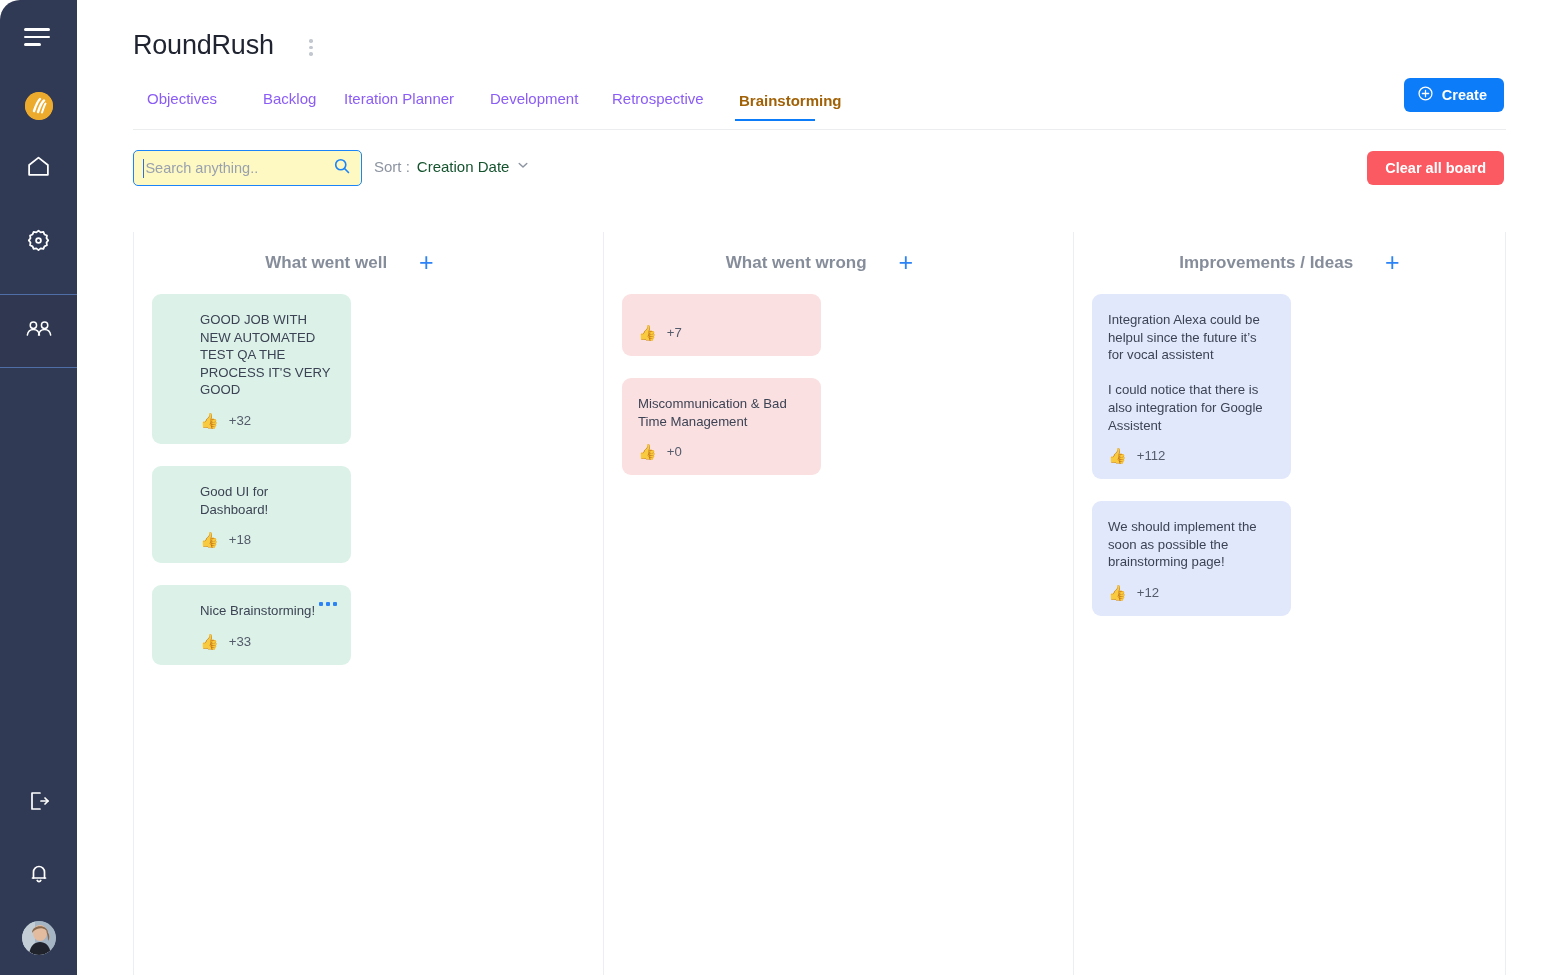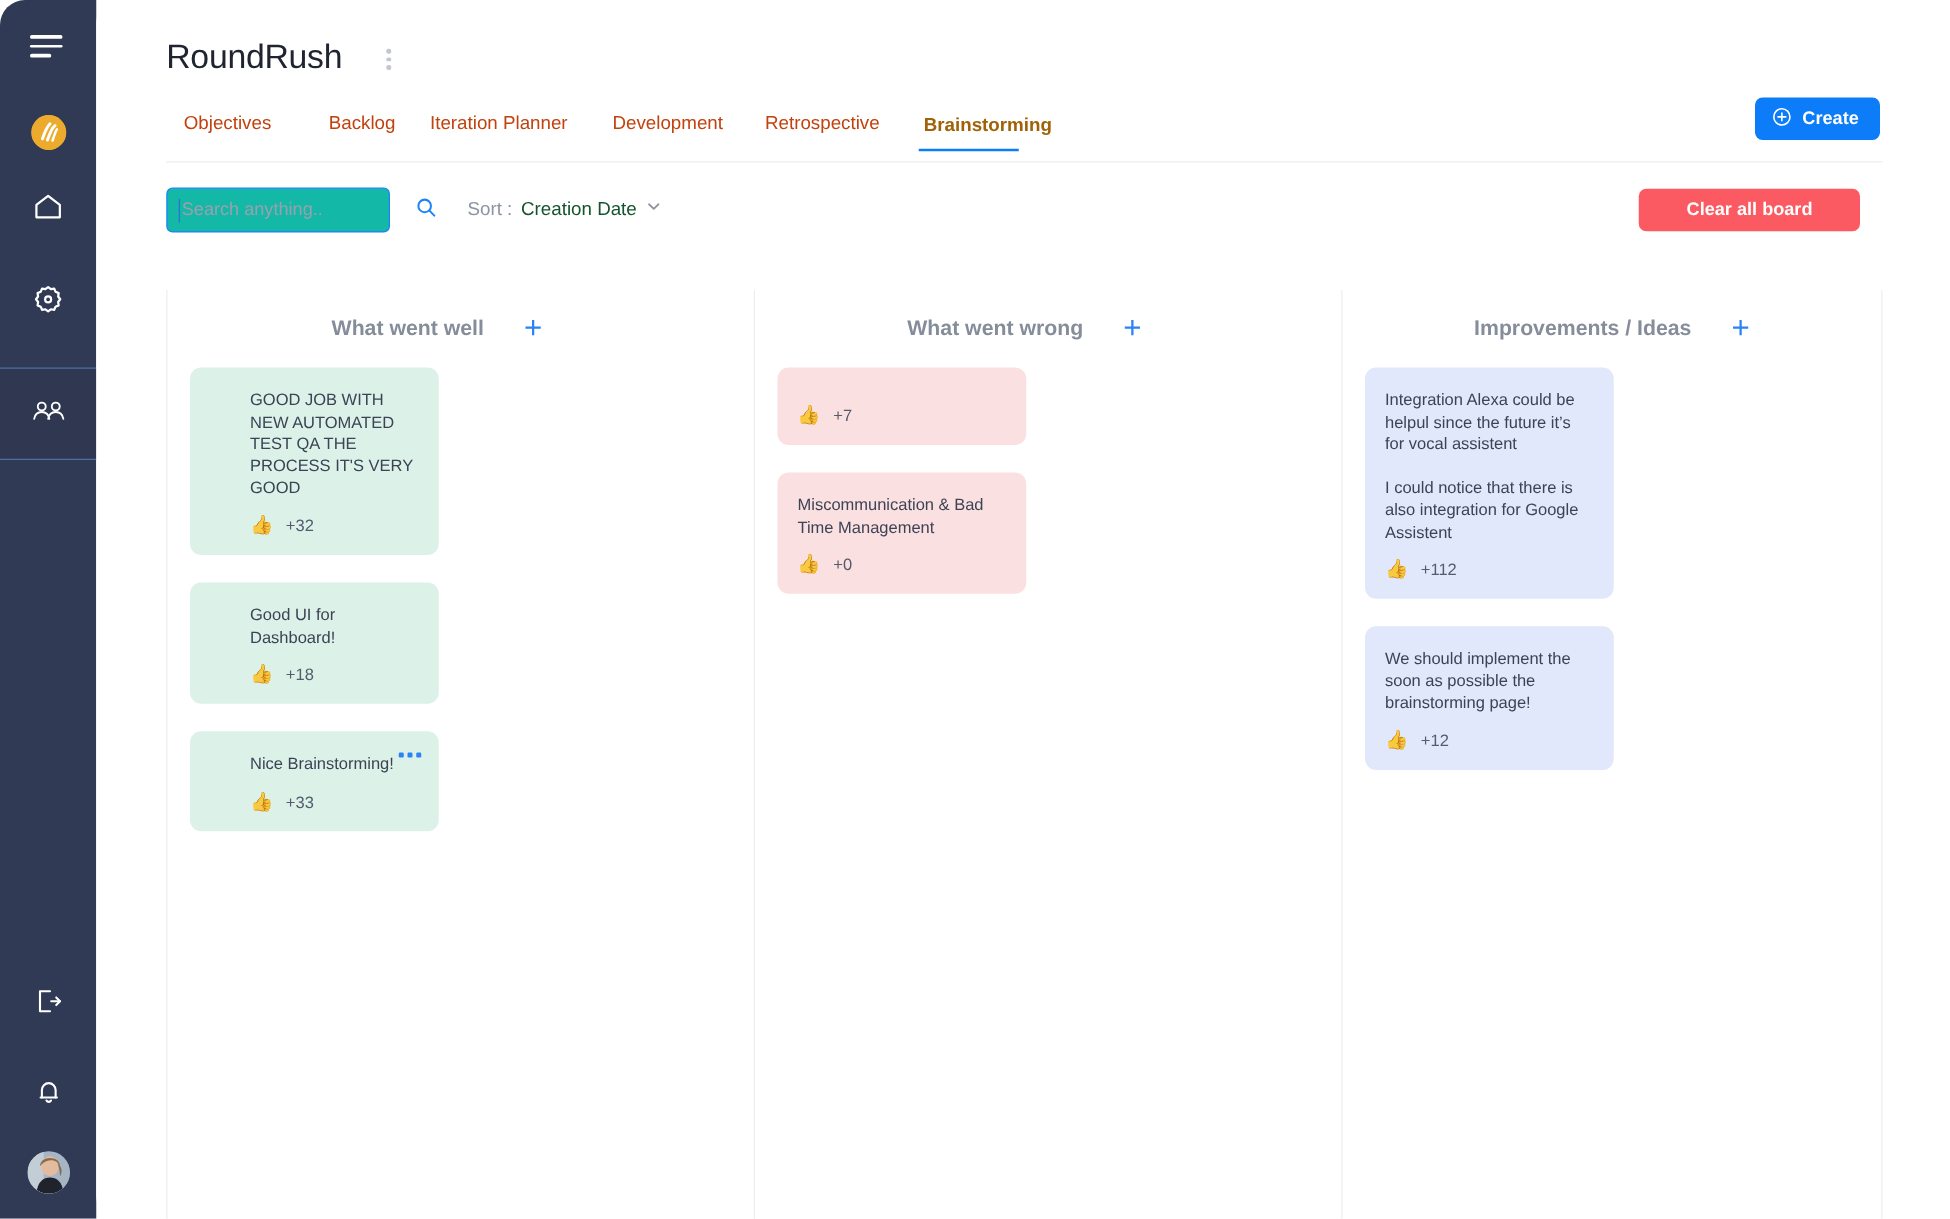--- a/index.html
+++ b/index.html
@@ -142,21 +142,21 @@
     left: 56px;
     top: 82px;
     width: 1373px;
     height: 48px;
     border-bottom: 1px solid #ecedef;
   }
   .tab {
     position: absolute;
     top: 8px;
     font-size: 15px;
-    color: #c2410c;
+    color: #8b5cf6;
     cursor: pointer;
     white-space: nowrap;
   }
   .tab.active {
     color: #a16207;
     font-weight: 700;
     width: 72px;
     text-align: center;
     white-space: normal;
     line-height: 22px;
@@ -189,28 +189,28 @@
     align-items: center;
     gap: 8px;
     cursor: pointer;
   }
 
   
   .search-box {
     position: absolute;
     left: 56px;
     top: 150px;
-    width: 179px;
+    width: 229px;
     height: 36px;
     border: 1.6px solid #1a84f8;
     border-radius: 5px;
     display: flex;
     align-items: center;
     padding: 0 10px 0 9px;
-    background: #14b8a6;
+    background: #fef9c3;
   }
   .search-caret {
     width: 1.4px;
     height: 19px;
     background: #2f6fd0;
     flex: 0 0 1.4px;
   }
   .search-input {
     flex: 1;
     border: none;
@@ -232,24 +232,24 @@
     gap: 7px;
     font-size: 15px;
     color: #8d94a1;
     cursor: pointer;
   }
   .sort .sort-label { color: #8d94a1; }
   .sort .sort-value { color: #14532d; }
 
   .btn-clear {
     position: absolute;
-    right: 72px;
+    right: 56px;
     top: 151px;
     height: 34px;
-    padding: 0 38px;
+    padding: 0 18px;
     background: #fb5a62;
     border: none;
     border-radius: 6px;
     color: #fff;
     font-size: 14.5px;
     font-weight: 700;
     font-family: "Liberation Sans", sans-serif;
     cursor: pointer;
   }
 

